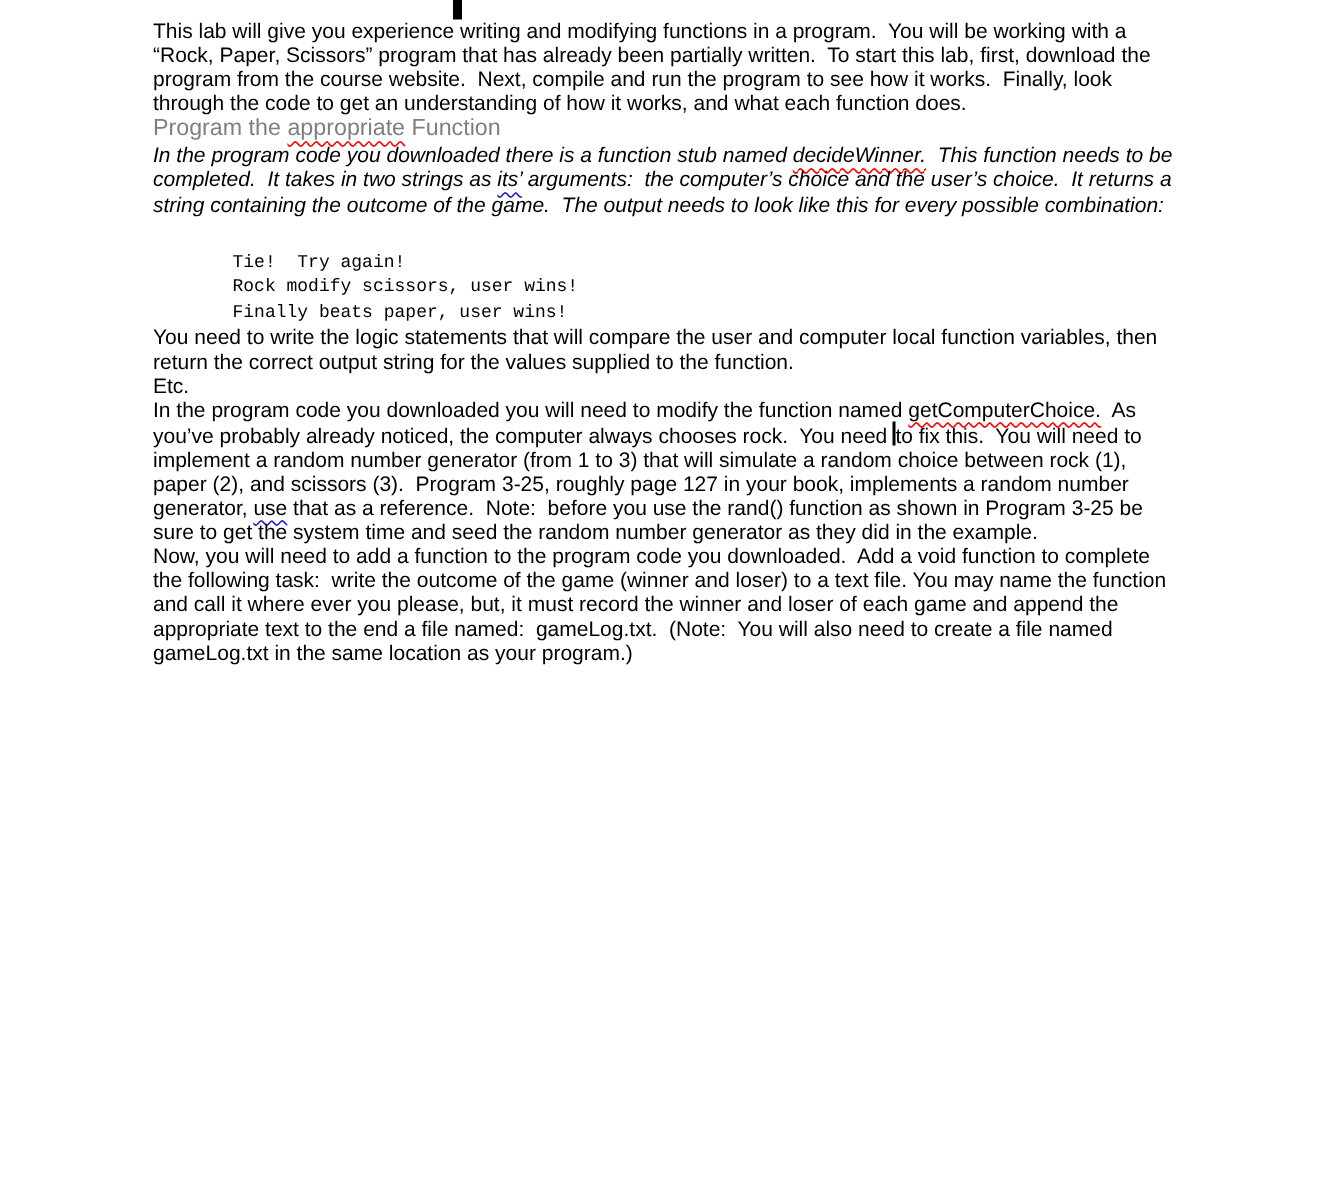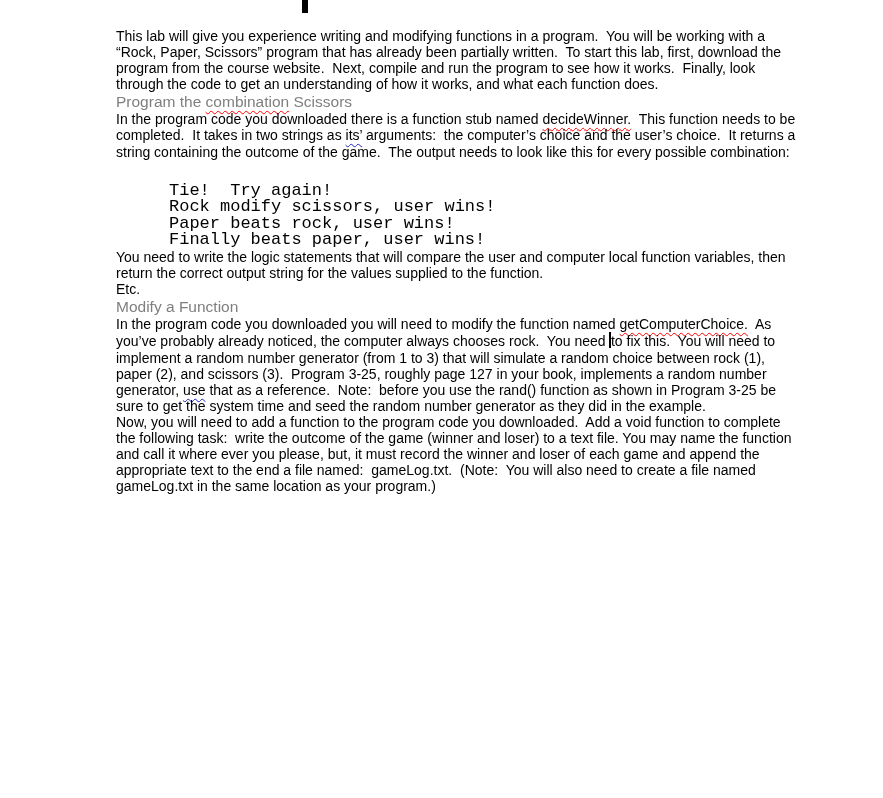--- a/index.html
+++ b/index.html
@@ -16,49 +16,49 @@
   .cut-glyph {
     position: absolute;
     left: 302px;
     top: 0;
     width: 6px;
     height: 13px;
     background: #000000;
   }
   .content {
     position: absolute;
-    left: 116px;
+    left: 102px;
     top: 0;
     width: 682px;
-    padding-top: 28px;
+    padding-top: 12px;
   }
   p.body {
     margin: 0;
     line-height: 16.1px;
     white-space: pre-wrap;
   }
   h2.doc-heading {
     margin: 0;
     font-size: 15.5px;
     line-height: 19px;
     font-weight: 400;
     color: var(--heading-color, #7f7f7f);
     white-space: pre-wrap;
   }
   .code {
     margin: 0;
     padding-left: 53px;
     font-family: "Liberation Mono", monospace;
-    font-size: 17px;
+    font-size: 12px;
     line-height: 16.6px;
   }
   .code-line { white-space: pre; }
   .mt20 { margin-top: 20px; }
   .mt23 { margin-top: 23px; }
-  .mt24 { margin-top: 24px; }
+  .mt24 { margin-top: 24px; font-style: italic; }
   .mt25 { margin-top: 25px; }
   .mt26 { margin-top: 26px; }
   .spell {
     text-decoration-line: underline;
     text-decoration-style: wavy;
     text-decoration-color: var(--spell-color, #ff0000);
     text-decoration-thickness: 1px;
     text-underline-offset: 3px;
   }
   .grammar {
@@ -78,36 +78,34 @@
 </style>
 </head>
 <body>
 
 <div class="page">
   <div class="cut-glyph"></div>
   <div class="content">
 
     <p class="body"><span>This lab will give you experience writing and modifying functions in a program.  You will be working with a “Rock, Paper, Scissors” program that has already been partially written.  To start this lab, first, download the program from the course website.  Next, compile and run the program to see how it works.  Finally, look through the code to get an understanding of how it works, and what each function does.</span></p>
 
-    <h2 class="doc-heading mt26"><span>Program the </span><span class="spell">combination</span><span> Scissors</span></h2>
+    <h2 class="doc-heading mt26"><span>Program the </span><span class="spell">appropriate</span><span> Function</span></h2>
 
     <p class="body mt24"><span>In the program code you downloaded there is a function stub named </span><span class="spell">decideWinner.</span><span>  This function needs to be completed.  It takes in two strings as </span><span class="grammar">its’</span><span> arguments:  the computer’s choice and the user’s choice.  It returns a string containing the outcome of the game.  The output needs to look like this for every possible combination:</span></p>
 
     <div class="code mt23">
         <div class="code-line">Tie!  Try again!</div>
         <div class="code-line">Rock modify scissors, user wins!</div>
-        <div class="code-line">Paper beats rock, user wins!</div>
         <div class="code-line">Finally beats paper, user wins!</div>
       </div>
 
     <p class="body mt20"><span>You need to write the logic statements that will compare the user and computer local function variables, then return the correct output string for the values supplied to the function.</span></p>
 
     <p class="body">Etc.</p>
 
-    <h2 class="doc-heading mt23">Modify a Function</h2>
 
     <p class="body mt23"><span>In the program code you downloaded you will need to modify the function named </span><span class="spell">getComputerChoice.</span><span>  As you’ve probably already noticed, the computer always chooses rock.  You need </span><span class="cursor"></span><span>to fix this.  You will need to implement a random number generator (from 1 to 3) that will simulate a random choice between rock (1), paper (2), and scissors (3).  Program 3-25, roughly page 127 in your book, implements a random number generator, </span><span class="grammar">use</span><span> that as a reference.  Note:  before you use the rand() function as shown in Program 3-25 be sure to get the system time and seed the random number generator as they did in the example.</span></p>
 
 
     <p class="body mt26"><span>Now, you will need to add a function to the program code you downloaded.  Add a void function to complete the following task:  write the outcome of the game (winner and loser) to a text file. You may name the function and call it where ever you please, but, it must record the winner and loser of each game and append the appropriate text to the end a file named:  gameLog.txt.  (Note:  You will also need to create a file named gameLog.txt in the same location as your program.)</span></p>
 
   </div>
 </div>
 
 </body></html>

